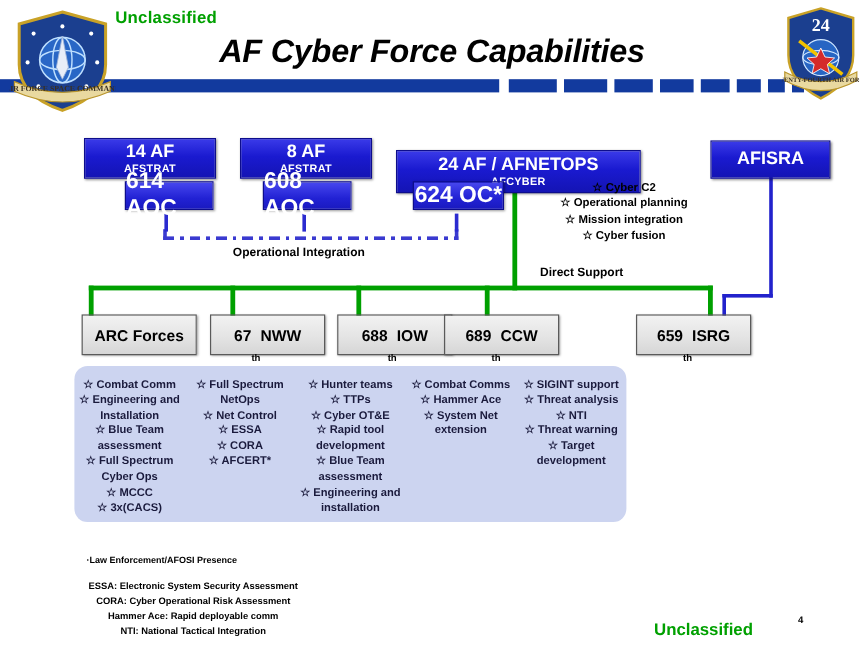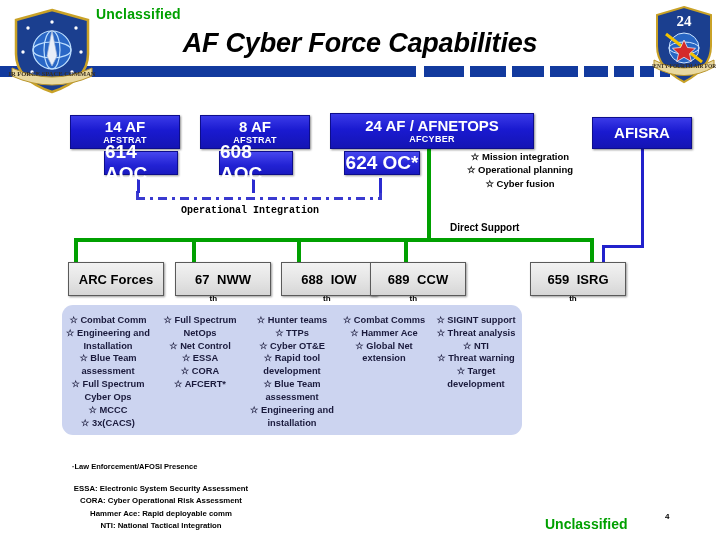--- a/index.html
+++ b/index.html
@@ -187,50 +187,52 @@
   <div class="bline" style="left:602px;top:245px;width:42px;height:3px;"></div>
   <div class="bline" style="left:602px;top:245px;width:3px;height:19px;"></div>
 
   <div class="dashdot" style="left:136px;top:197px;width:246px;"></div>
   <div class="dashend" style="left:136px;top:191px;height:9px;"></div>
   <div class="dashend" style="left:379px;top:191px;height:9px;"></div>
   <div class="stub" style="left:137px;top:178px;width:3px;height:15px;"></div>
   <div class="stub" style="left:252px;top:178px;width:3px;height:15px;"></div>
   <div class="stub" style="left:379px;top:178px;width:3px;height:15px;"></div>
 
-  <div class="lbl" style="left:181px;top:205px;font-family:Liberation Mono, monospace;">Operational Integration</div>
+  <div class="lbl" style="left:194px;top:205px;">Operational Integration</div>
   <div class="lbl" style="left:450px;top:222px;">Direct Support</div>
 
   <div class="bbox" style="left:70px;top:115px;width:108px;height:32px;">
     <div class="l1">14 AF</div>
     <div class="l2">AFSTRAT</div>
   </div>
   <div class="aoc" style="left:104px;top:151px;width:72px;height:22px;">614 AOC</div>
 
   <div class="bbox" style="left:200px;top:115px;width:108px;height:32px;">
     <div class="l1">8 AF</div>
     <div class="l2">AFSTRAT</div>
   </div>
   <div class="aoc" style="left:219px;top:151px;width:72px;height:22px;">608 AOC</div>
 
-  <div class="bbox" style="left:330px;top:113px;width:202px;height:34px;justify-content:center;">
+  <div class="bbox" style="left:330px;top:125px;width:202px;height:34px;justify-content:center;">
     <div class="l1">24 AF / AFNETOPS</div>
     <div class="l2">AFCYBER</div>
   </div>
   <div class="aoc" style="left:344px;top:151px;width:74px;height:22px;">624 OC*</div>
 
   <div class="bbox" style="left:592px;top:117px;width:98px;height:30px;">
     <div class="l1">AFISRA</div>
   </div>
 
   <div class="rl">
     <div><span class="star">☆</span>
-      <span>Mission integration</span></div>
+      <span>Cyber C2</span></div>
     <div><span class="star">☆</span>
       <span>Operational planning</span></div>
+    <div><span class="star">☆</span>
+      <span>Mission integration</span></div>
     <div><span class="star">☆</span>
       <span>Cyber fusion</span></div>
   </div>
 
   <div class="ubox" style="left:68px;top:262px;width:94px;height:32px;">
     <span>ARC Forces</span>
   </div>
   <div class="ubox" style="left:175px;top:262px;width:94px;height:32px;">
     <span>67</span>
       <sup>th</sup>
@@ -272,21 +274,21 @@
         <div class="ci"><span>☆ </span><span>Hunter teams</span></div>
         <div class="ci"><span>☆ </span><span>TTPs</span></div>
         <div class="ci"><span>☆ </span><span>Cyber OT&amp;E</span></div>
         <div class="ci"><span>☆ </span><span>Rapid tool development</span></div>
         <div class="ci"><span>☆ </span><span>Blue Team assessment</span></div>
         <div class="ci"><span>☆ </span><span>Engineering and installation</span></div>
       </div>
     <div class="cap-col" id="cap3">
         <div class="ci"><span>☆ </span><span>Combat Comms</span></div>
         <div class="ci"><span>☆ </span><span>Hammer Ace</span></div>
-        <div class="ci"><span>☆ </span><span>Global Net extension</span></div>
+        <div class="ci"><span>☆ </span><span>System Net extension</span></div>
       </div>
     <div class="cap-col" id="cap4">
         <div class="ci"><span>☆ </span><span>SIGINT support</span></div>
         <div class="ci"><span>☆ </span><span>Threat analysis</span></div>
         <div class="ci"><span>☆ </span><span>NTI</span></div>
         <div class="ci"><span>☆ </span><span>Threat warning</span></div>
         <div class="ci"><span>☆ </span><span>Target development</span></div>
       </div>
   </div>
 

